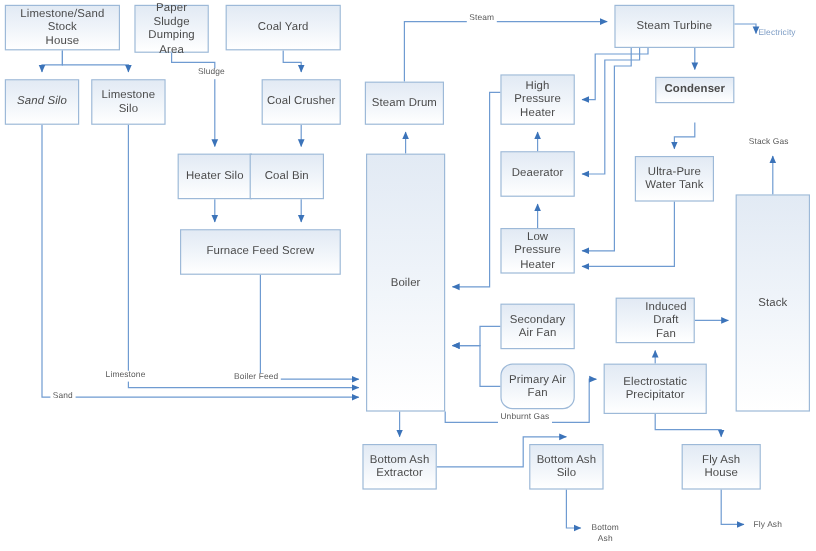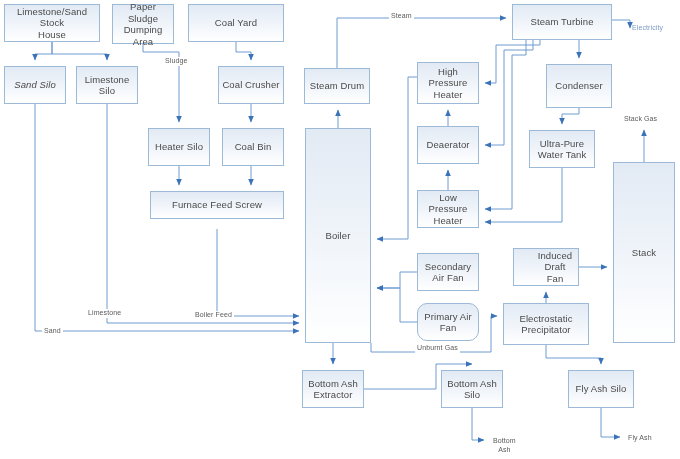--- a/index.html
+++ b/index.html
@@ -134,42 +134,42 @@
       </div>
       <div class="node" style="left: 218px; top: 66px; width: 66px; height: 38px;">
         <span>Coal Crusher</span>
       </div>
       <div class="node" style="left: 304px; top: 68px; width: 66px; height: 36px;">
         <span>Steam Drum</span>
       </div>
       <div class="node" style="left: 148px; top: 128px; width: 62px; height: 38px;">
         <span>Heater Silo</span>
       </div>
-      <div class="node" style="left: 222px; top: 128px; width: 62px; height: 38px;">
+      <div class="node" style="left: 208px; top: 128px; width: 62px; height: 38px;">
         <span>Coal Bin</span>
       </div>
-      <div class="node" style="left: 150px; top: 191px; width: 134px; height: 28px;">
+      <div class="node" style="left: 150px; top: 191px; width: 134px; height: 38px;">
         <span>Furnace Feed Screw</span>
       </div>
       <div class="node" style="left: 305px; top: 128px; width: 66px; height: 215px;">
         <span>Boiler</span>
       </div>
       <div class="node" style="left: 417px; top: 62px; width: 62px; height: 42px;">
         <span>High<br>Pressure<br>Heater</span>
       </div>
       <div class="node" style="left: 417px; top: 126px; width: 62px; height: 38px;">
         <span>Deaerator</span>
       </div>
       <div class="node" style="left: 417px; top: 190px; width: 62px; height: 38px;">
         <span>Low Pressure<br>Heater</span>
       </div>
       <div class="node" style="left: 512px; top: 4px; width: 100px; height: 36px;">
         <span>Steam Turbine</span>
       </div>
-      <div class="node" style="left: 546px; top: 64px; width: 66px; height: 44px;">
+      <div class="node" style="left: 546px; top: 64px; width: 66px; height: 22px; font-weight: bold;">
         <span>Condenser</span>
       </div>
       <div class="node" style="left: 529px; top: 130px; width: 66px; height: 38px;">
         <span>Ultra-Pure<br>Water Tank</span>
       </div>
       <div class="node" style="left: 613px; top: 162px; width: 62px; height: 181px;">
         <span>Stack</span>
       </div>
       <div class="node" style="left: 417px; top: 253px; width: 62px; height: 38px;">
         <span>Secondary<br>Air Fan</span>
@@ -183,21 +183,21 @@
       <div class="node" style="left: 503px; top: 303px; width: 86px; height: 42px;">
         <span>Electrostatic<br>Precipitator</span>
       </div>
       <div class="node" style="left: 302px; top: 370px; width: 62px; height: 38px;">
         <span>Bottom Ash<br>Extractor</span>
       </div>
       <div class="node" style="left: 441px; top: 370px; width: 62px; height: 38px;">
         <span>Bottom Ash<br>Silo</span>
       </div>
       <div class="node" style="left: 568px; top: 370px; width: 66px; height: 38px;">
-        <span>Fly Ash Silo</span>
+        <span>Fly Ash House</span>
       </div>
     </div>
   <div id="edge-label-layer">
       <div class="edge-label" style="left: 163px; top: 57px;">Sludge</div>
       <div class="edge-label" style="left: 389px; top: 12px;">Steam</div>
       <div class="edge-label" style="left: 86px; top: 309px;">Limestone</div>
       <div class="edge-label" style="left: 193px; top: 311px;">Boiler Feed</div>
       <div class="edge-label" style="left: 42px; top: 327px;">Sand</div>
       <div class="edge-label" style="left: 415px; top: 344px;">Unburnt Gas</div>
     </div>

